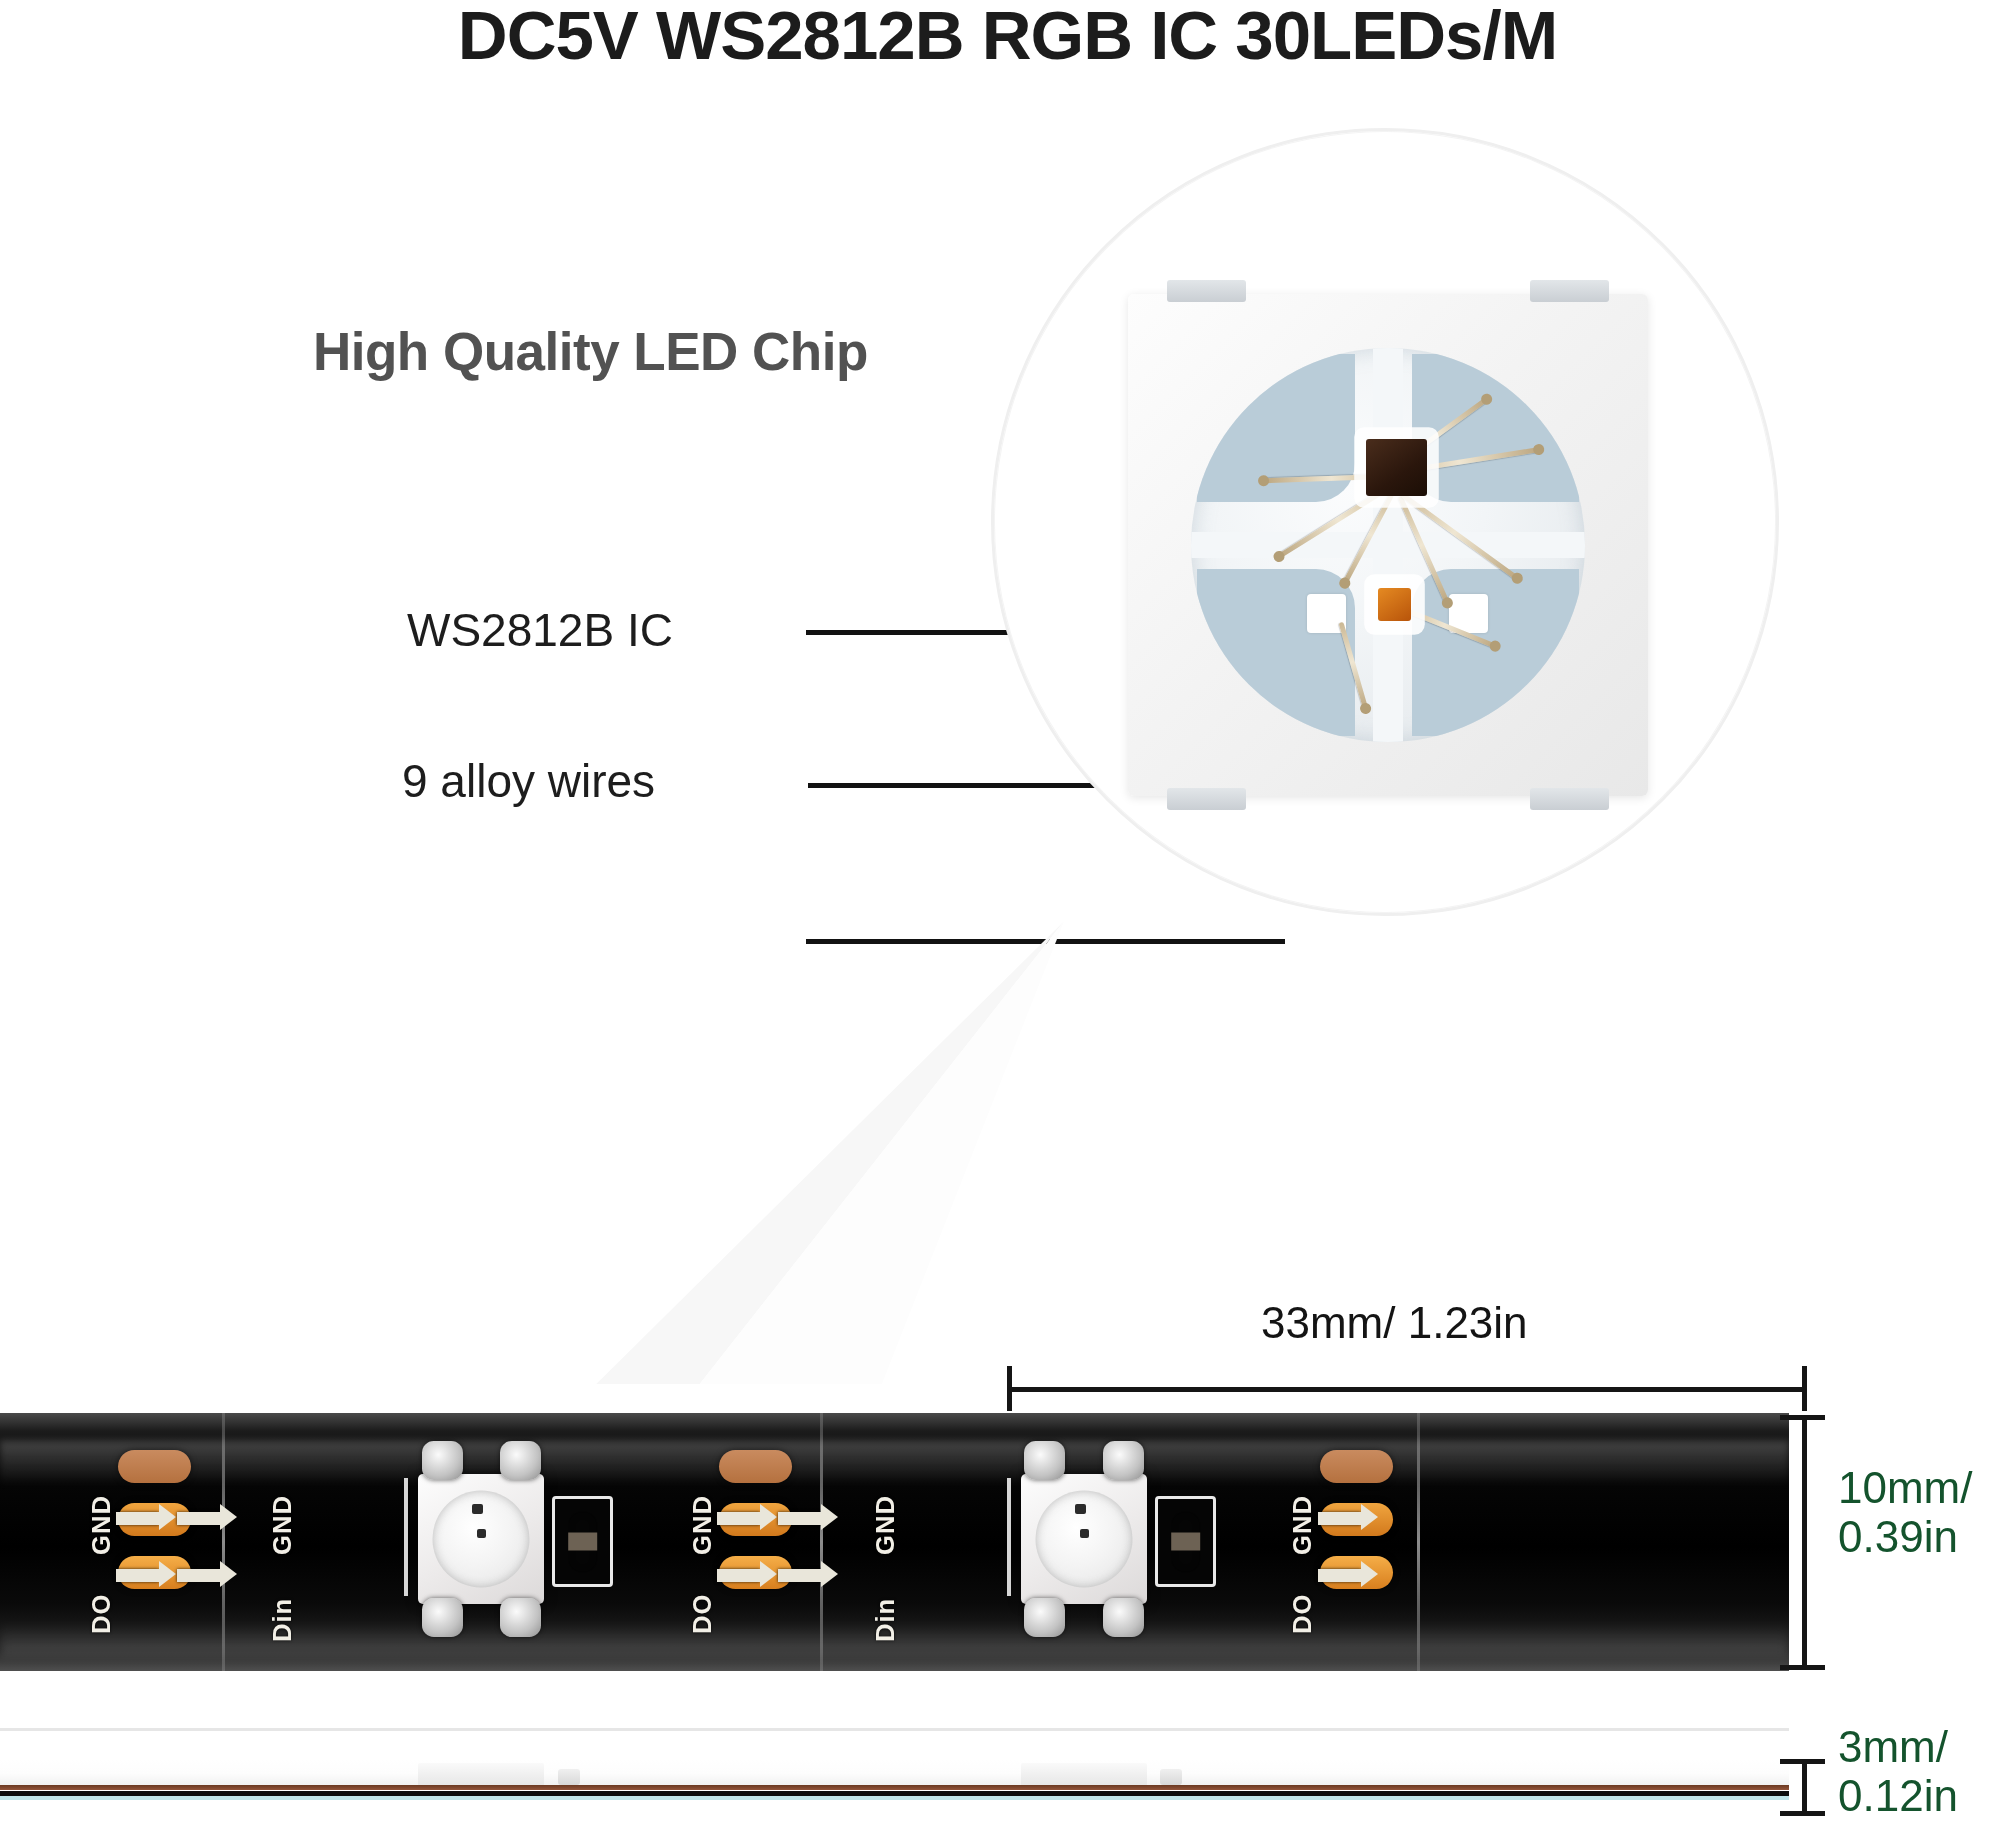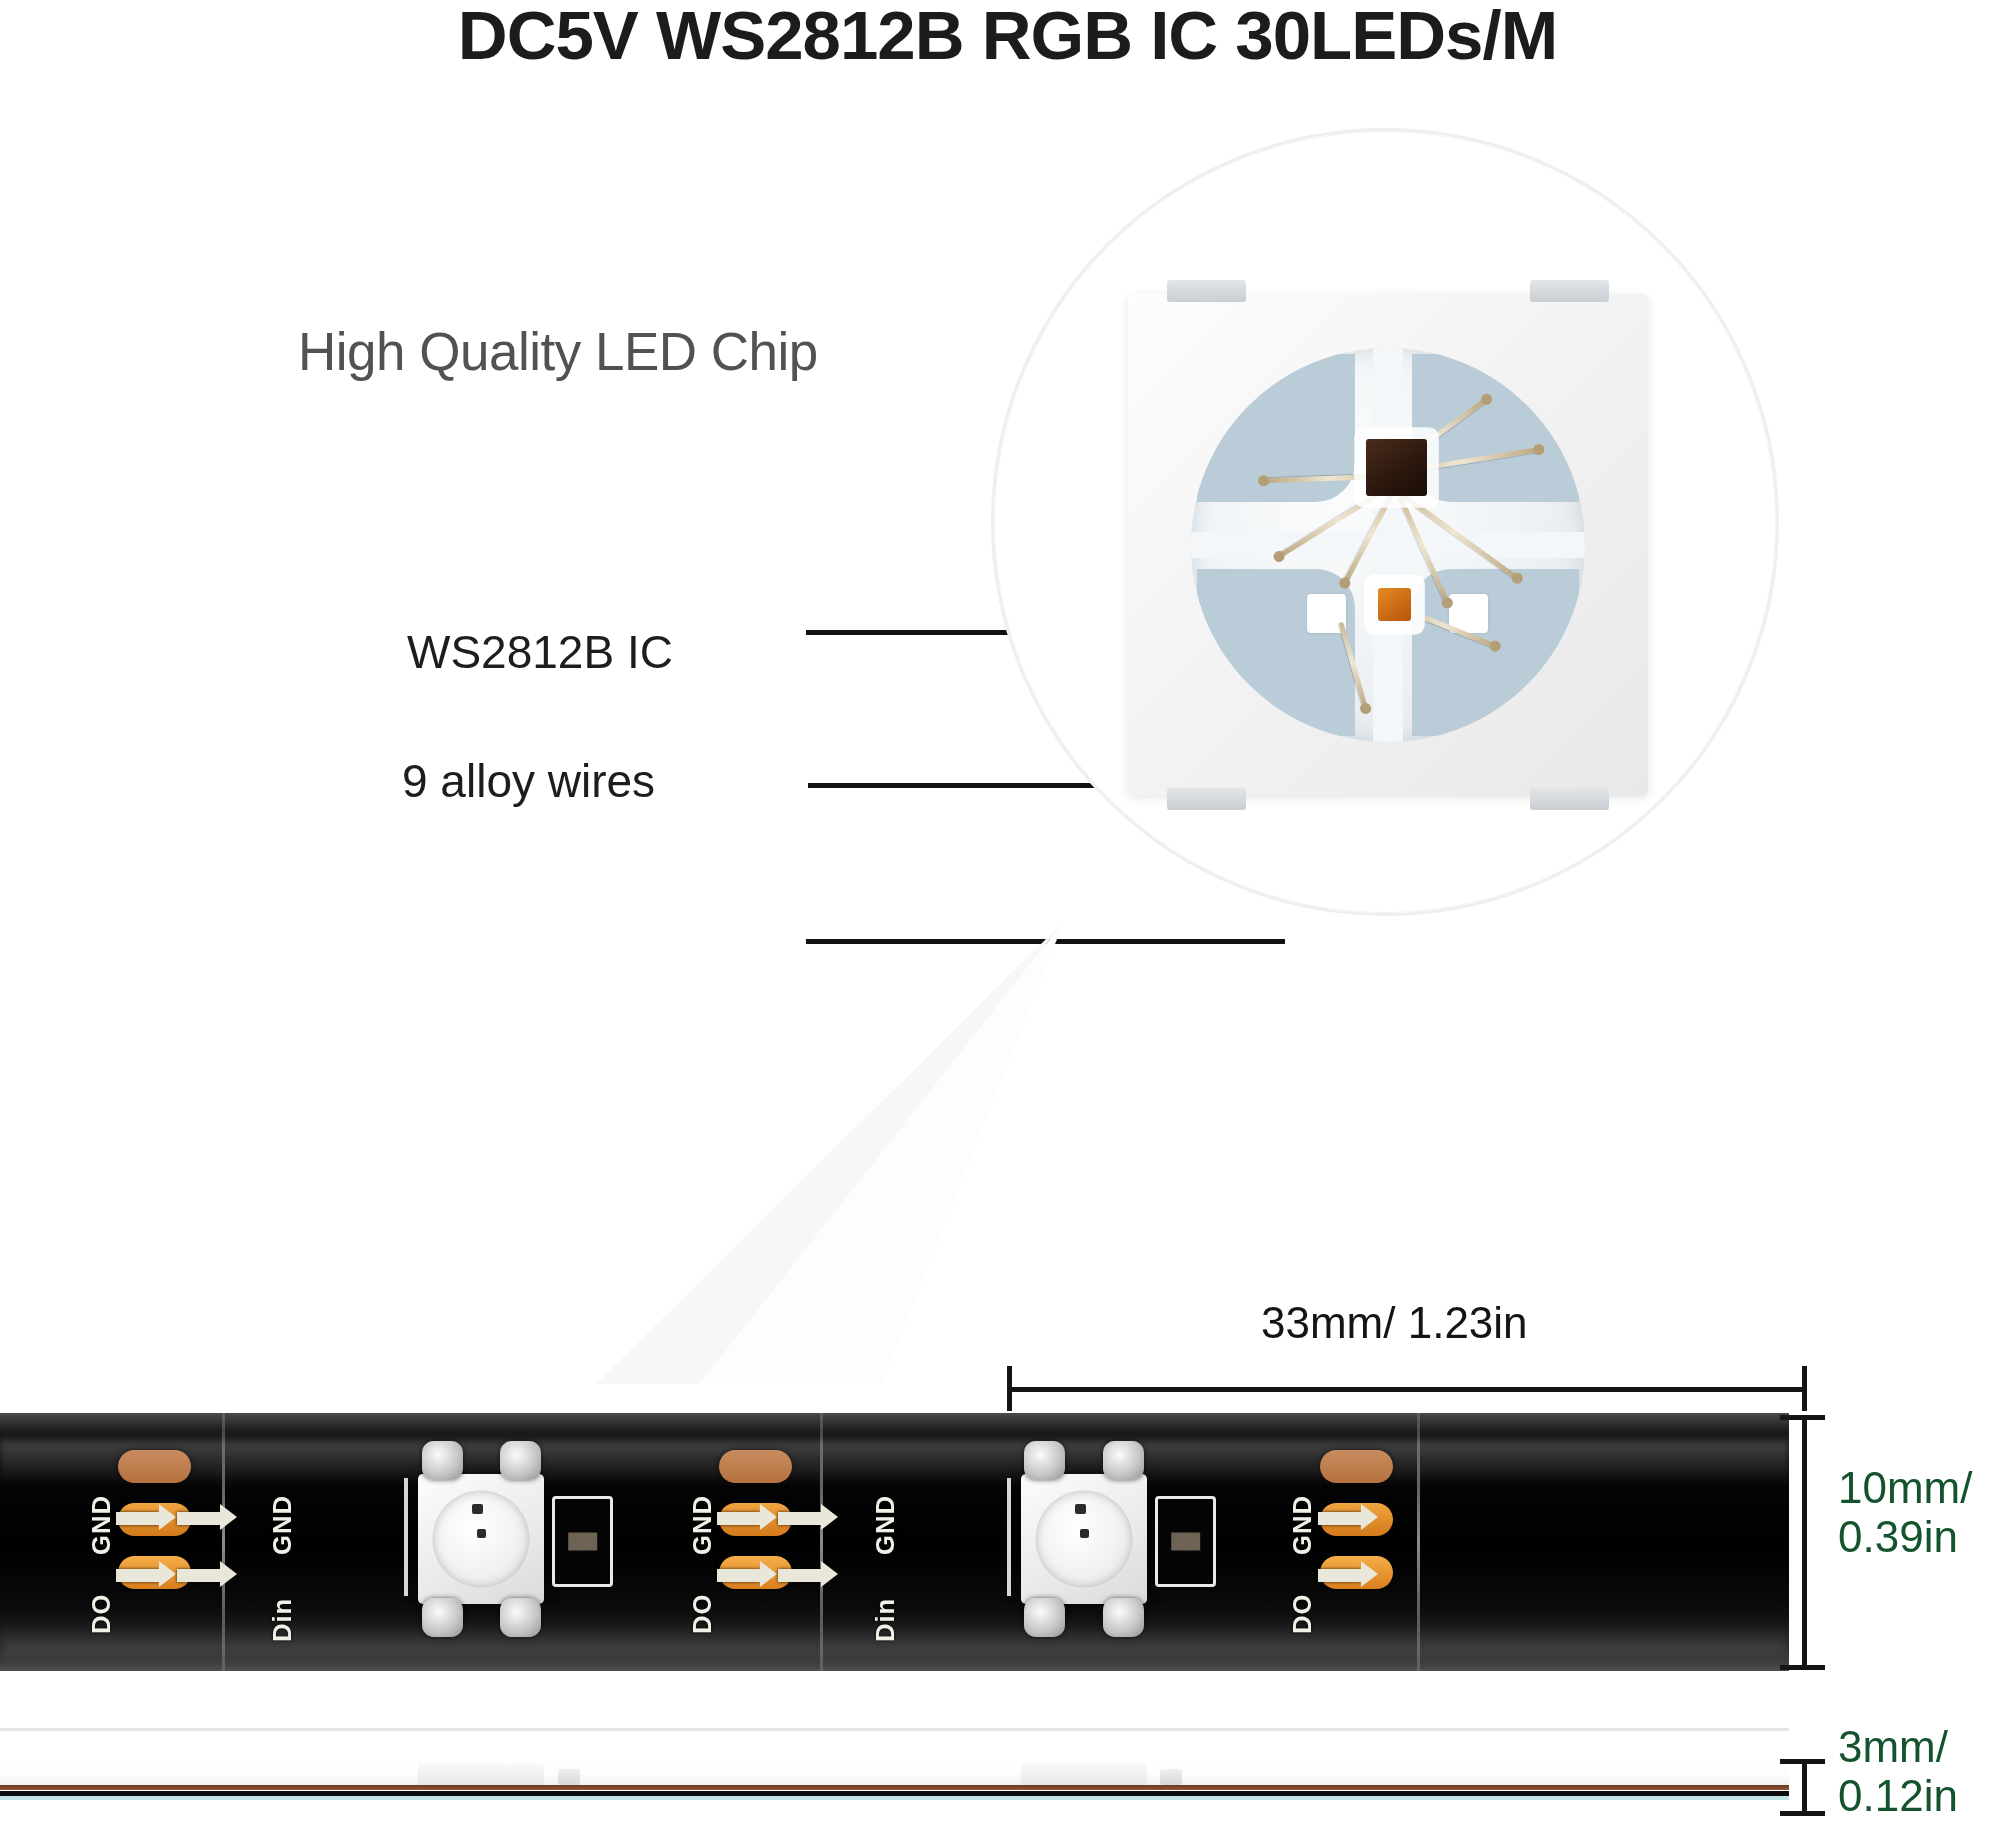--- a/index.html
+++ b/index.html
@@ -24,23 +24,23 @@
     font-size:69px;
     font-weight:700;
     letter-spacing:-1px;
     color:#1c1c1c;
     white-space:nowrap;
   }
 
   
   .subhead{
     position:absolute;
-    left:298px; top:321px;
+    left:313px; top:321px;
     font-size:53px;
-    font-weight:400;
+    font-weight:700;
     color:#525252;
     letter-spacing:-0.5px;
     white-space:nowrap;
   }
 
   
   .callout{
     position:absolute;
     font-size:46px;
     font-weight:400;
@@ -354,21 +354,21 @@
 </style>
 </head>
 <body>
 
 <div id="stage">
 
   <div class="title">DC5V WS2812B RGB IC 30LEDs/M</div>
 
   <div class="subhead">High Quality LED Chip</div>
 
-  <div class="callout" style="left:407px; top:603px;margin-top:22px;">WS2812B IC</div>
+  <div class="callout" style="left:407px; top:603px;">WS2812B IC</div>
   <div class="leader" style="left:806px; top:630px; width:483px;"></div>
 
   <div class="callout" style="left:402px; top:754px;">9 alloy wires</div>
   <div class="leader" style="left:808px; top:783px; width:463px;"></div>
 
   <div class="leader" style="left:806px; top:939px; width:479px;"></div>
 
   <svg class="cone" viewBox="0 0 520 480">
     <polygon points="520,0 150,470 45,470" fill="#f7f7f7"></polygon>
     <polygon points="520,0 150,470 335,470" fill="#fdfdfd"></polygon>

